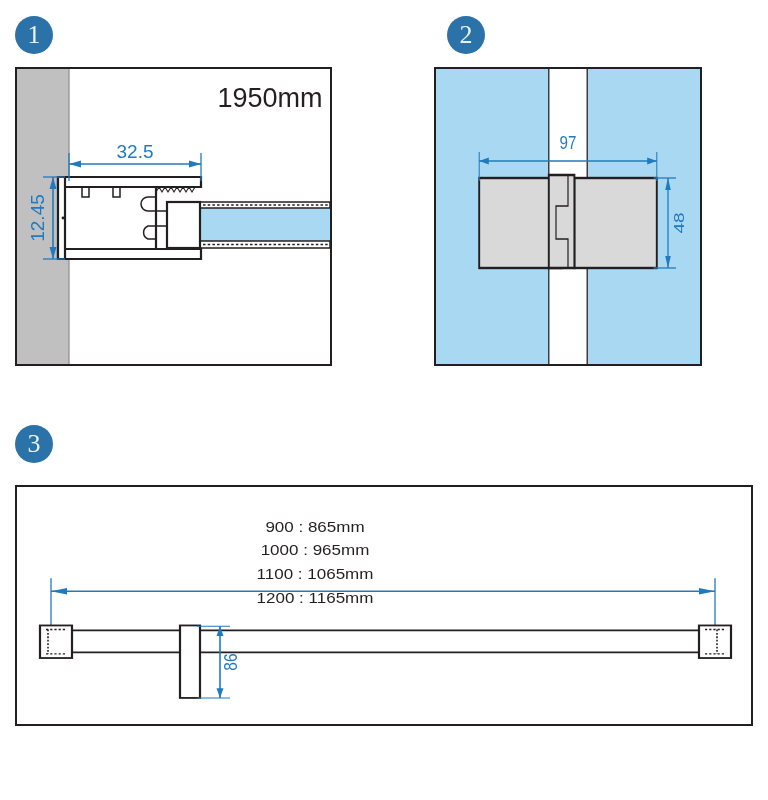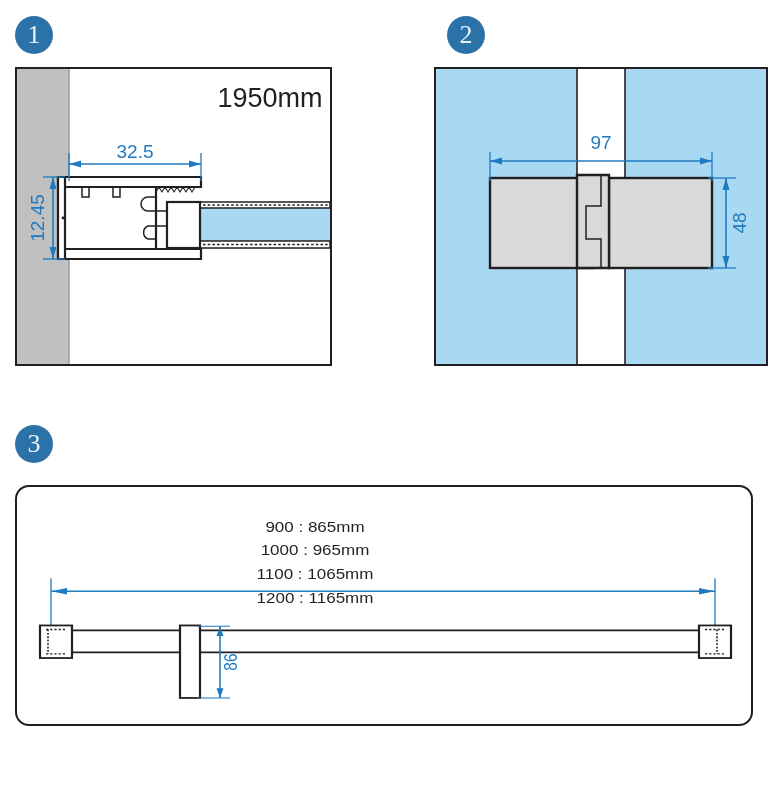--- a/index.html
+++ b/index.html
@@ -42,22 +42,22 @@
   #badge-3 { left: 15px; top: 425px; }
 
   
   .panel {
     position: absolute;
     border: 2px solid #231f20;
     background: #ffffff;
     box-sizing: border-box;
   }
   #panel-1 { left: 15px;  top: 67px;  width: 317px; height: 299px; }
-  #panel-2 { left: 434px; top: 67px;  width: 334px; height: 299px; }
-  #panel-3 { left: 15px;  top: 485px; width: 738px; height: 241px; border-radius: 14px; }
+  #panel-2 { left: 434px; top: 67px;  width: 268px; height: 299px; }
+  #panel-3 { left: 15px;  top: 485px; width: 738px; height: 241px; }
 
   .panel svg { display: block; width: 100%; height: 100%; }
 
   
   .dim      { stroke: #1f7ac0; stroke-width: 1.6; fill: none; }
   .dim-thin { stroke: #1f7ac0; stroke-width: 1.3; fill: none; }
   .dimfill  { fill: #1f7ac0; }
   .outline  { stroke: #231f20; stroke-width: 2.2; fill: #ffffff; }
   .outline-thin { stroke: #231f20; stroke-width: 1.5; fill: none; }
   .wall     { fill: #c0c0c0; stroke: none; }

